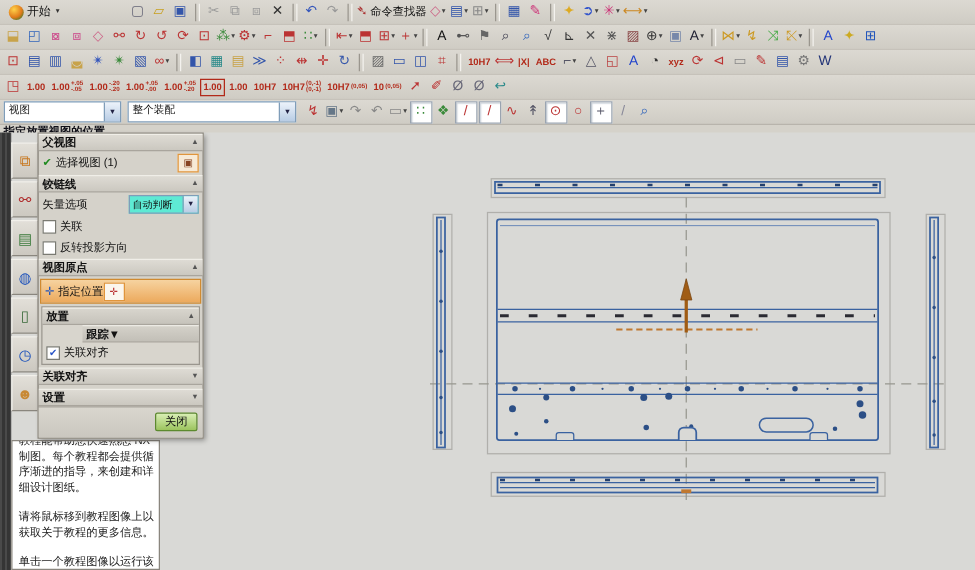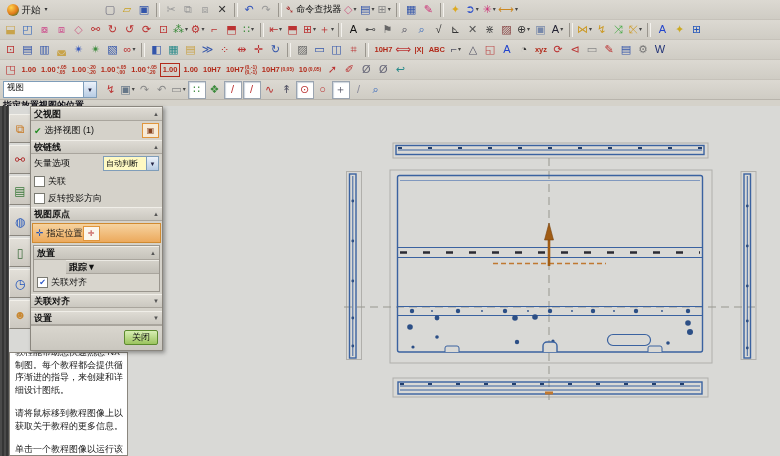--- a/index.html
+++ b/index.html
@@ -58,21 +58,21 @@
   .sec{height:12px;display:flex;align-items:center;padding:0 3px;font-weight:bold;
        background:linear-gradient(#dedbd4,#cbc8c0);border-top:1px solid #f0eee8;border-bottom:1px solid #a9a59d;gap:29px;}
   .sec .sp,.row .sp{flex:1;}
   .sec .ar{font-size:6px;color:#555;}
   .row{display:flex;align-items:center;padding:2px 3px;}
   .chk{width:9px;height:9px;background:#fff;border:1px solid #7a7a72;margin-right:3px;flex:none;
        display:flex;align-items:center;justify-content:center;font-size:8px;color:#2a56c8;line-height:8px;}
   .okck{color:#1e8a1e;font-weight:bold;margin-right:3px;font-size:9px;}
   .minibtn{width:15px;height:13px;border:1px solid #e0953c;background:#f7ead6;display:flex;align-items:center;
            justify-content:center;font-size:8px;cursor:pointer;flex:none;}
-  .ddlg{display:flex;align-items:center;height:13px;background:#fef9c3;border:1px solid #7f9db9;flex:none;}
+  .ddlg{display:flex;align-items:center;height:13px;background:#5eead4;border:1px solid #7f9db9;flex:none;}
   .ddlg .ic{font-size:8px;color:#b23;margin:0 1px;}
   .ddlg .val{font-size:8px;padding:0 2px;}
   .ddlg .btn{width:11px;height:100%;display:flex;align-items:center;justify-content:center;
              background:linear-gradient(#ecf2fa,#b8cce4);border-left:1px solid #7f9db9;font-size:6px;color:#224;}
   .hl{display:flex;align-items:center;height:18px;padding:0 3px;margin:2px 1px;
       background:linear-gradient(#f6d3a0,#eca95c);border:1px solid #d08a30;}
   .hl .ic{color:#2255bb;font-size:9px;margin-right:3px;}
   .subpanel{border:1px solid #9a968e;margin:2px 2px;background:#d8d5cd;}
   .bar{height:12px;display:flex;align-items:center;padding:0 3px;font-weight:bold;
        background:linear-gradient(#d4d1c9,#c2bfb7);border-top:1px solid #eceae4;border-bottom:1px solid #a9a59d;margin-left:32px;}
@@ -490,20 +490,24 @@
           <span class="g" style="color: rgb(42, 138, 138);">↩</span>
         </span>
       </span>
   </div>
 
   <div class="vr">
     <span class="combo" style="width:92px;">
       <span class="val">视图</span>
       <span class="btn">▼</span>
     </span>
+    <span class="combo" style="width:133px;">
+      <span class="val">整个装配</span>
+      <span class="btn">▼</span>
+    </span>
     <span style="display:flex;align-items:center;">
         <span class="tbi">
           <span class="g" style="color: rgb(187, 51, 51);">↯</span>
         </span>
         <span class="tbi">
           <span class="g" style="color: rgb(102, 119, 136);">▣</span>
           <span class="dd">▾</span>
         </span>
         <span class="tbi">
           <span class="g" style="color: rgb(136, 136, 136);">↷</span>

